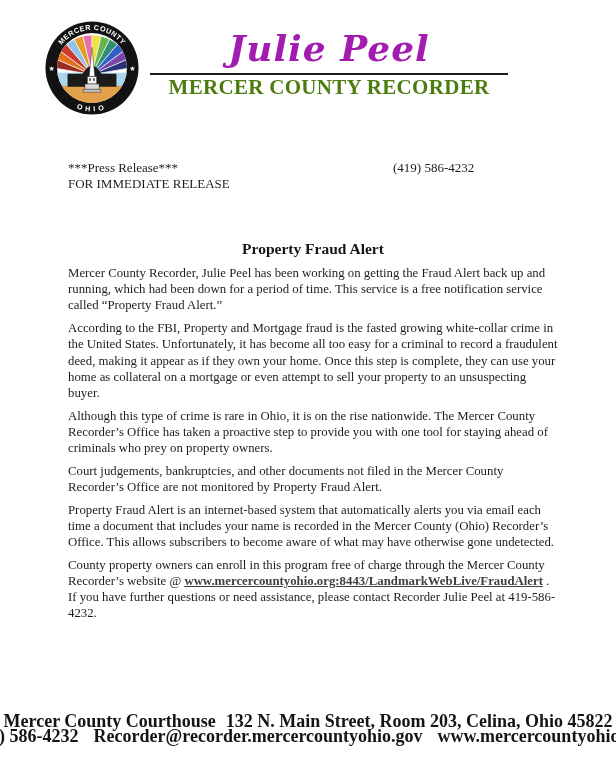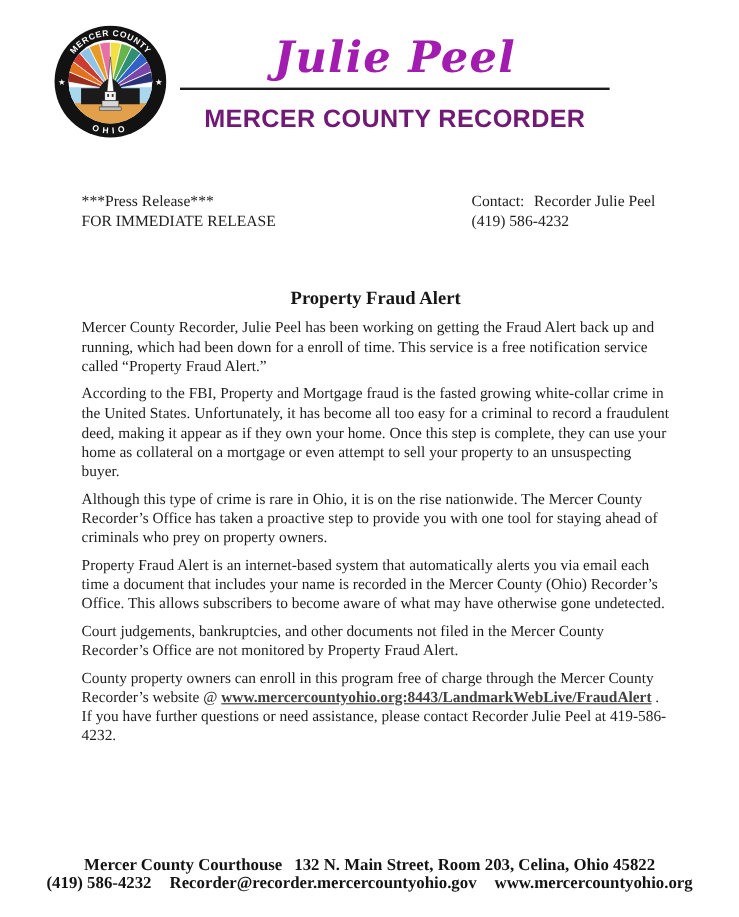--- a/index.html
+++ b/index.html
@@ -8,41 +8,41 @@
     font-family:"Liberation Serif",serif;color:#1d1d1d;overflow:hidden;
   }
   .logo{position:absolute;left:45px;top:21px;width:94px;height:94px;}
   .header-right{position:absolute;left:150px;top:26px;width:358px;text-align:center;}
   .sig{
     font-family:"DejaVu Serif",serif;font-style:italic;font-weight:bold;
     font-size:36px;line-height:44px;color:#a21caf;letter-spacing:1px;
   }
   .rule{height:2px;background:#1c1c1c;margin-top:3px;}
   .org{
-    font-family:Liberation Sans, sans-serif;font-weight:bold;font-size:21px;
-    letter-spacing:.3px;color:#701a75;margin-top:13px;
+    font-family:Liberation Serif, serif;font-weight:bold;font-size:21px;
+    letter-spacing:.3px;color:#4d7c0f;margin-top:0;
   }
   .meta{position:absolute;left:68px;top:160px;width:488px;display:flex;
     font-size:13px;line-height:16px;}
   .meta-left{width:325px;flex:none;}
   .meta-right{flex:1;}
   .meta div{white-space:nowrap;}
   .contact-name{margin-left:8px;}
   .article-title{
     position:absolute;left:68px;top:240px;width:490px;text-align:center;
     font-weight:bold;font-size:15.5px;color:#161616;
   }
   .content{position:absolute;left:68px;top:265px;width:492px;
     font-size:12.8px;line-height:16.2px;}
   .content p{margin:0 0 6.5px 0;}
   .u{}
   .link{text-decoration:underline;cursor:pointer;}
   .footer{
     position:absolute;left:34px;top:714px;width:548px;
-    font-weight:bold;font-size:14px;line-height:15.4px;color:#141414;
+    font-weight:bold;font-size:18px;line-height:15.4px;color:#141414;
   }
   .footer-line{display:flex;justify-content:center;white-space:nowrap;}
   .footer-line.l1{gap:10px;}
   .footer-line.l2{gap:15px;}
 </style>
 </head>
 <body>
 
 <svg class="logo" viewBox="0 0 100 100">
   <defs>
@@ -94,33 +94,32 @@
   <div class="rule"></div>
   <div class="org">MERCER COUNTY RECORDER</div>
 </div>
 
 <div class="meta">
   <div class="meta-left">
     <div>***Press Release***</div>
     <div>FOR IMMEDIATE RELEASE</div>
   </div>
   <div class="meta-right">
-    <div><span>Contact:</span><span class="contact-name">Recorder Julie Peel</span></div>
     <div>(419) 586-4232</div>
   </div>
 </div>
 
 <div class="article-title">Property Fraud Alert</div>
 
 <div class="content">
-  <p><span>Mercer County Recorder, Julie Peel has been working on getting the Fraud Alert back up and running, which had been down for a enroll of time. This service is a free notification service called </span><span class="u">“Property Fraud Alert.”</span></p>
+  <p><span>Mercer County Recorder, Julie Peel has been working on getting the Fraud Alert back up and running, which had been down for a period of time. This service is a free notification service called </span><span class="u">“Property Fraud Alert.”</span></p>
   <p><span>According to the FBI, Property and Mortgage fraud is the fasted growing white-collar crime in the United States. Unfortunately, it has become all too easy for a criminal to record a fraudulent deed, making it appear as if they own your home. Once this step is complete, they can use your home as collateral on a mortgage or even attempt to sell your property to an unsuspecting buyer.</span></p>
   <p><span>Although this type of crime is rare in Ohio, it is on the rise nationwide. The Mercer County Recorder’s Office has taken a proactive step to provide you with one tool for staying ahead of criminals who prey on property owners.</span></p>
+  <p><span>Court judgements, bankruptcies, and other documents not filed in the Mercer County Recorder’s Office are not monitored by Property Fraud Alert.</span></p>
   <p><span class="u">Property Fraud Alert</span><span> is an internet-based system that automatically alerts you via email each time a document that includes your name is recorded in the Mercer County (Ohio) Recorder’s Office. This allows subscribers to become aware of what may have otherwise gone undetected.</span></p>
-  <p><span>Court judgements, bankruptcies, and other documents not filed in the Mercer County Recorder’s Office are not monitored by Property Fraud Alert.</span></p>
   <p><span>County property owners can enroll in this program free of charge through the Mercer County Recorder’s website @ </span><a class="link" style="color: #404040; font-weight: bold;">www.mercercountyohio.org:8443/LandmarkWebLive/FraudAlert</a><span> . If you have further questions or need assistance, please contact Recorder Julie Peel at 419-586-4232.</span></p>
 </div>
 
 <div class="footer">
   <div class="footer-line l1">
     <span>Mercer County Courthouse</span>
     <span>132 N. Main Street, Room 203, Celina, Ohio 45822</span>
   </div>
   <div class="footer-line l2">
     <span>(419) 586-4232</span>

